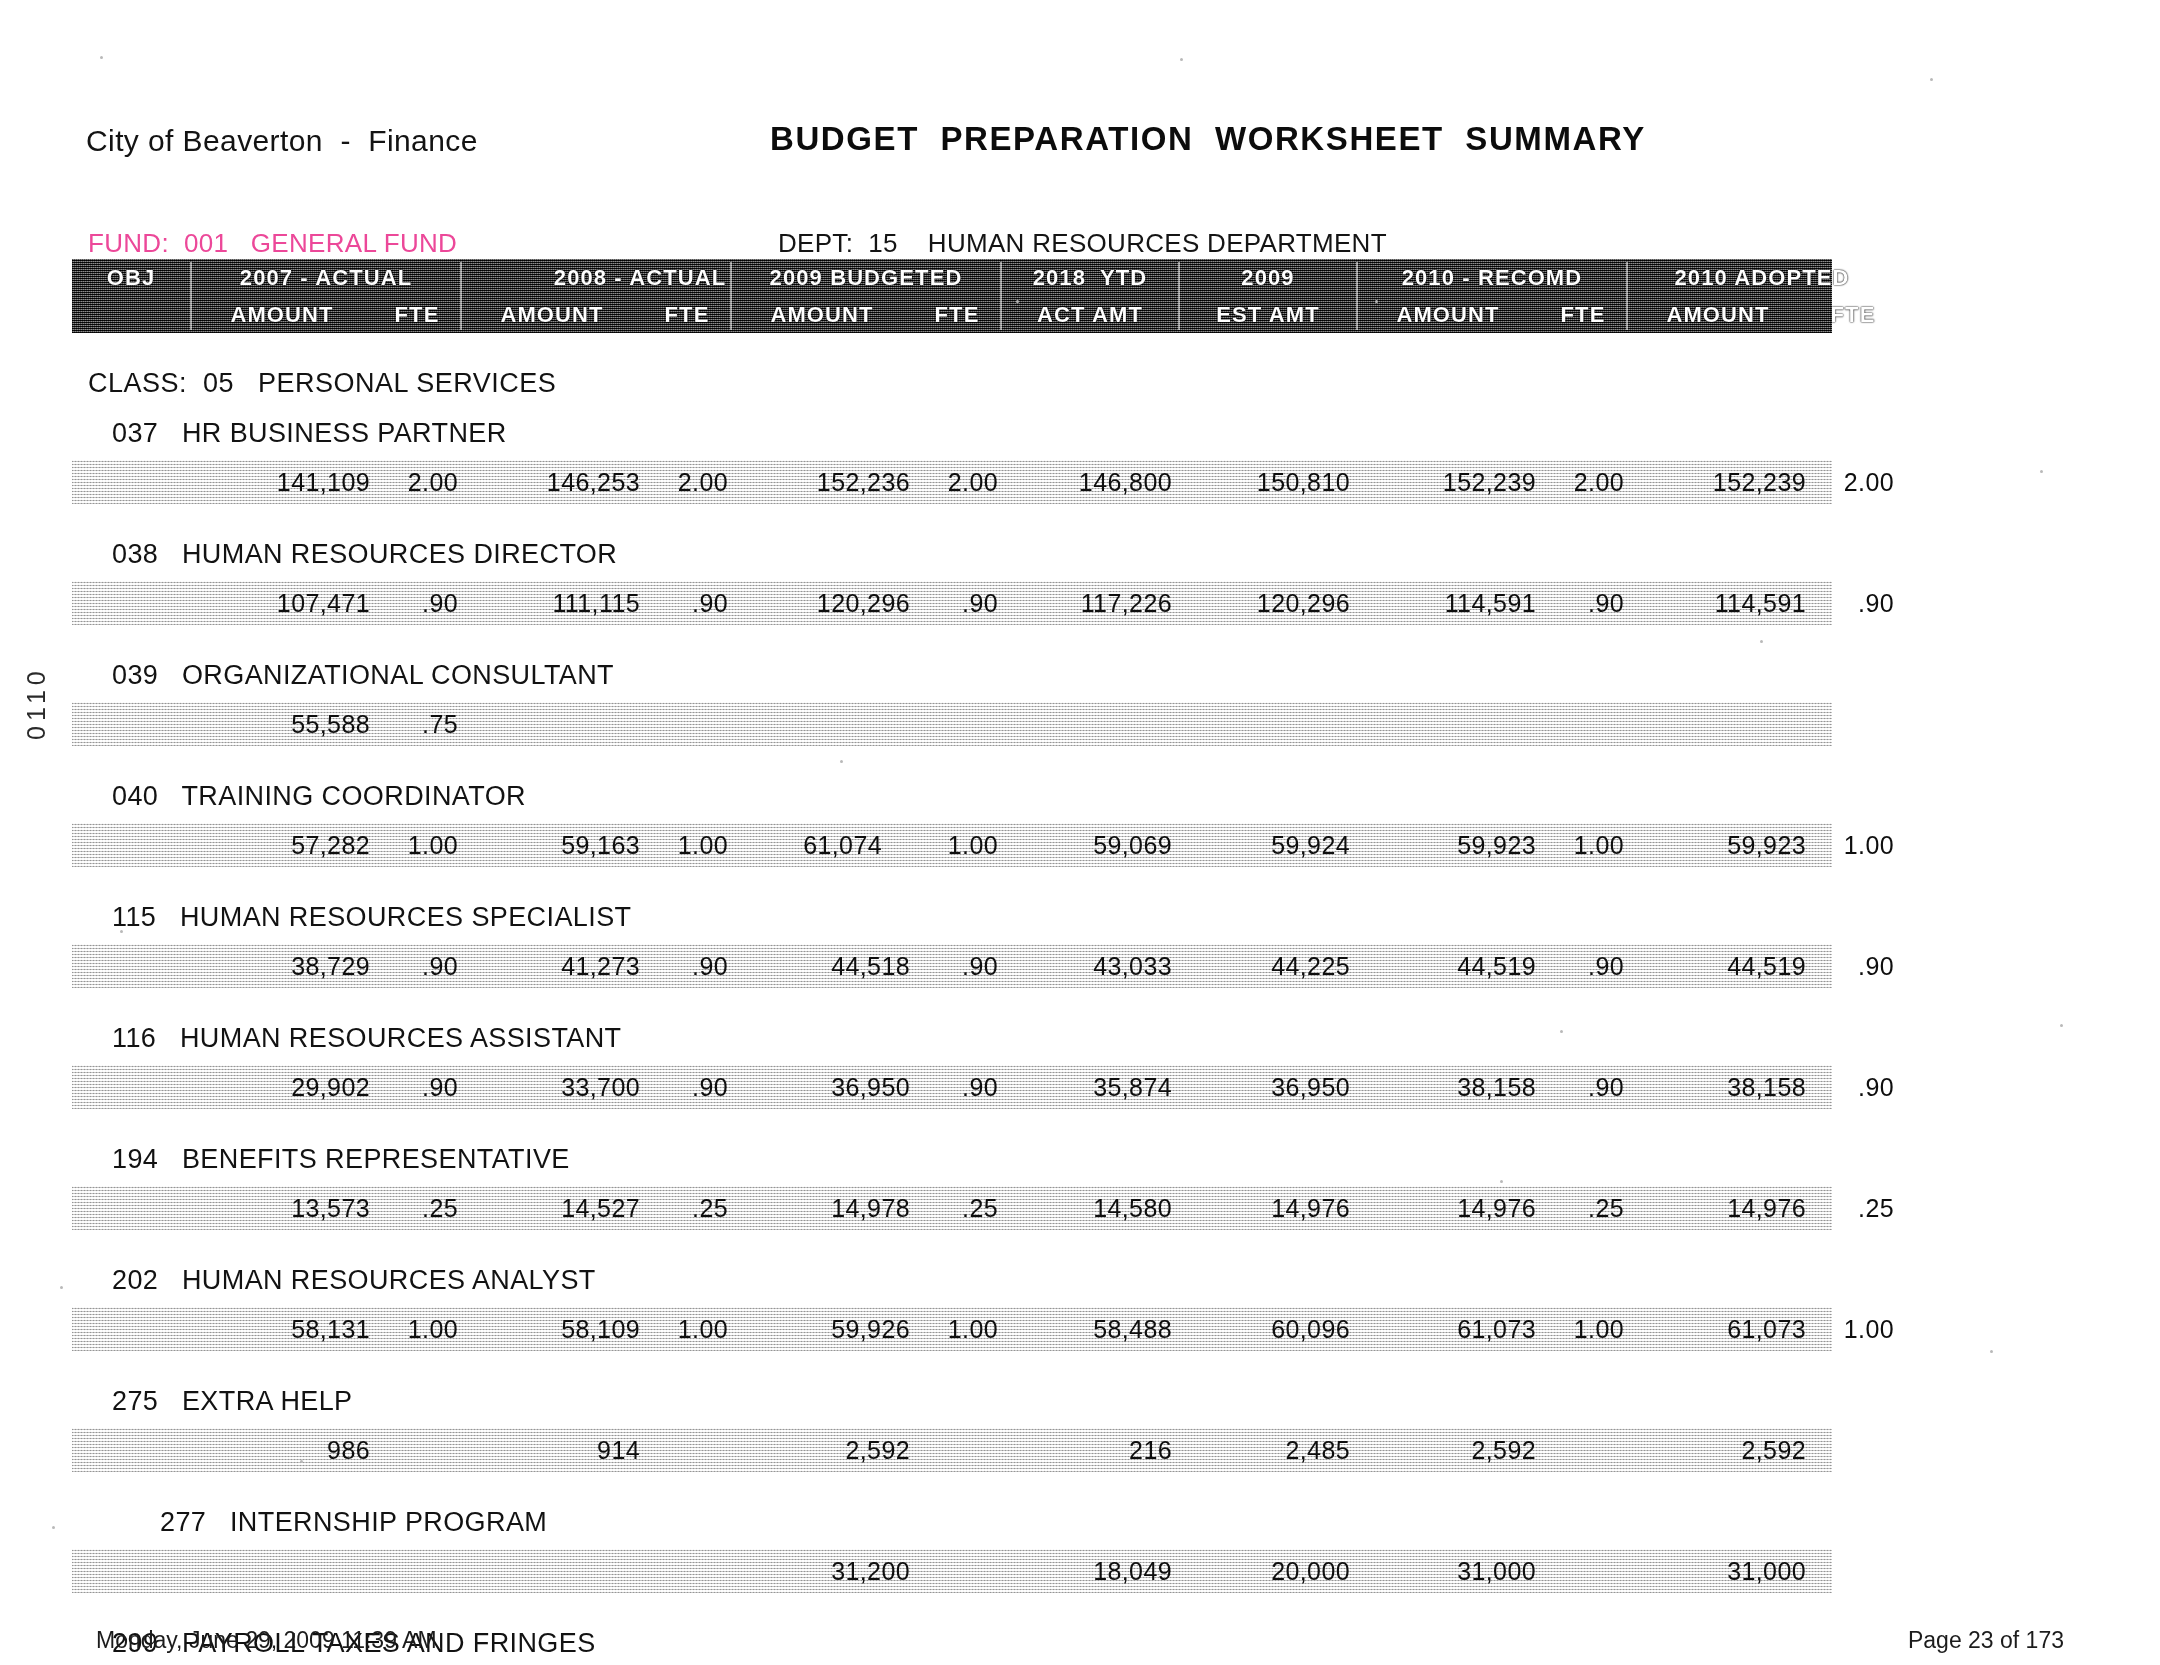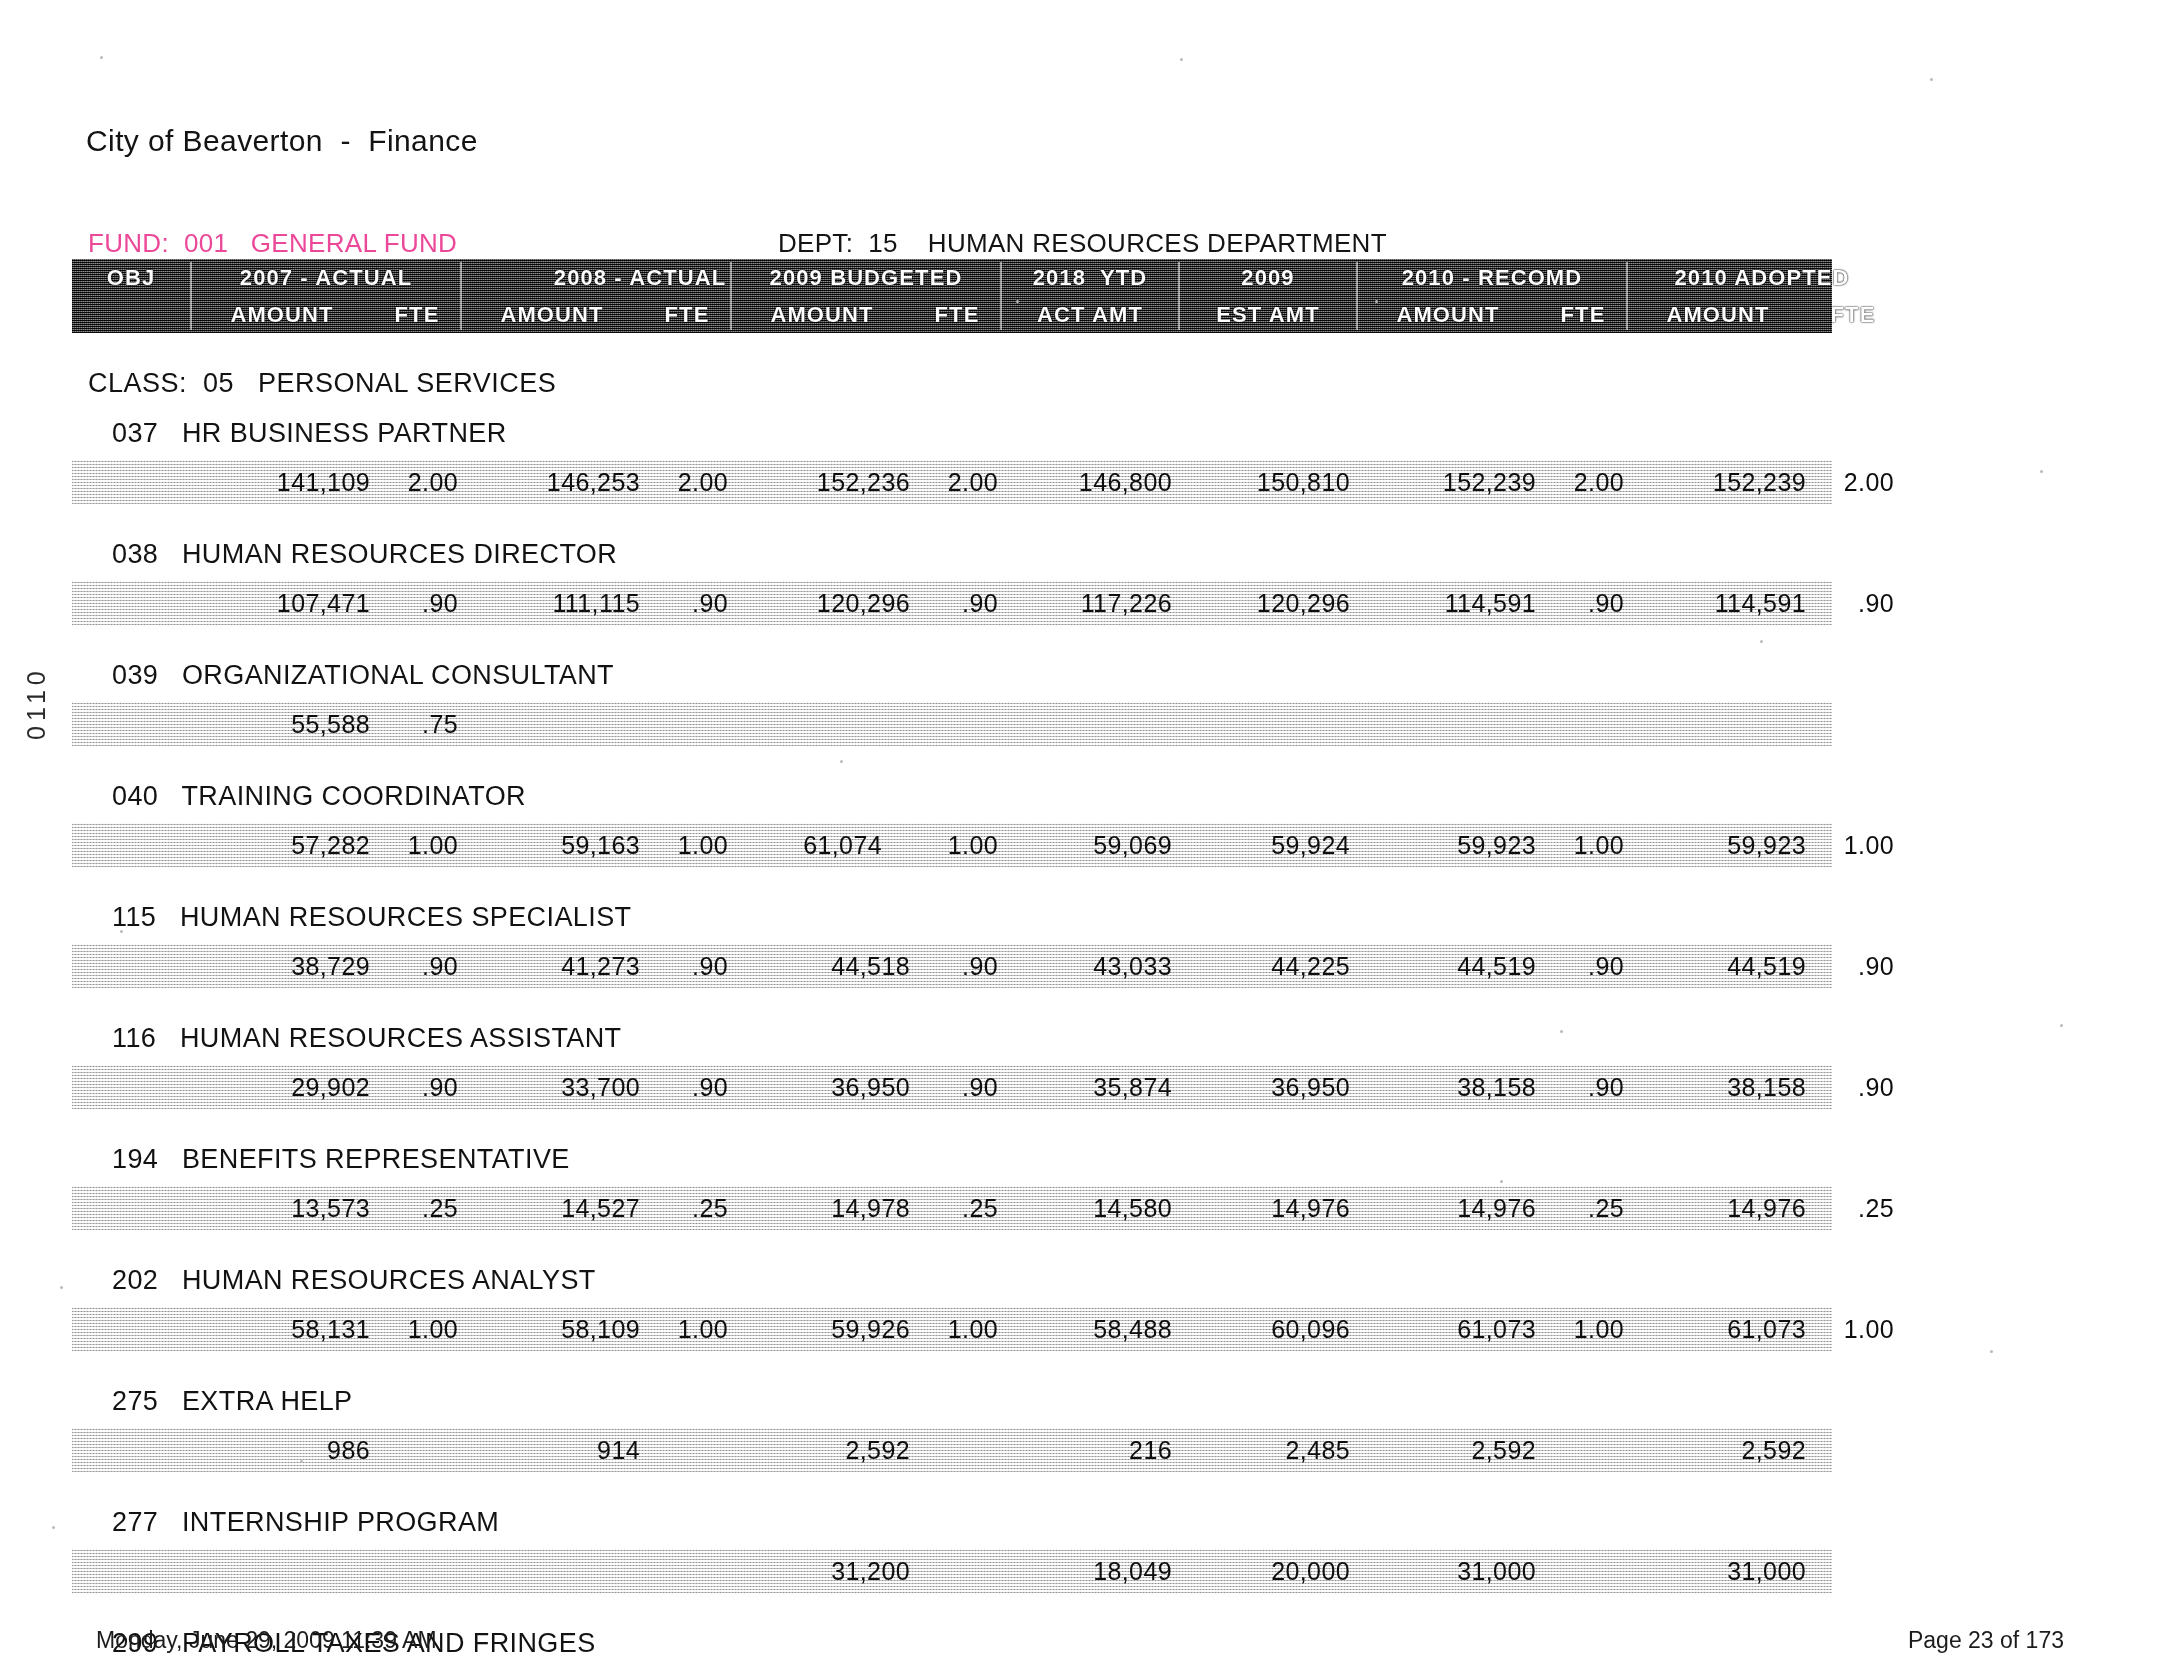--- a/index.html
+++ b/index.html
@@ -181,20 +181,21 @@
 </style>
 </head>
 <body>
 
 <div id="page">
 
   <div class="org-block">
     <div class="org-line">City of Beaverton  -  Finance</div>
   </div>
 
+  <div class="doc-title">BUDGET  PREPARATION  WORKSHEET  SUMMARY</div>
 
   <div class="fund-line">FUND:  001   GENERAL FUND</div>
   <div class="dept-line">DEPT:  15    HUMAN RESOURCES DEPARTMENT</div>
 
   <div class="colhead">
     <div class="hrow r1">
       <div class="hcell" style="position:absolute;left:0px;width:118px;">OBJ</div>
       <div class="hcell" style="position:absolute;left:120px;width:268px;">2007 - ACTUAL</div>
       <div class="hcell" style="position:absolute;left:390px;width:268px;padding-left:44px;">2008 - ACTUAL</div>
       <div class="hcell" style="position:absolute;left:660px;width:268px;">2009 BUDGETED</div>
@@ -341,21 +342,21 @@
       <div class="obj-label" style="top: 1386px;">275   EXTRA HELP</div>
       <div class="databand" style="top: 1428px;">
         <div class="cell" style="left: 98px; width: 200px;">986</div>
         <div class="cell" style="left: 368px; width: 200px;">914</div>
         <div class="cell" style="left: 638px; width: 200px;">2,592</div>
         <div class="cell" style="left: 900px; width: 200px;">216</div>
         <div class="cell" style="left: 1078px; width: 200px;">2,485</div>
         <div class="cell" style="left: 1264px; width: 200px;">2,592</div>
         <div class="cell" style="left: 1534px; width: 200px;">2,592</div>
       </div>
-      <div class="obj-label" style="top: 1507px;">277   INTERNSHIP PROGRAM</div>
+      <div class="obj-label" style="top: 1507px; margin-left: 48px;">277   INTERNSHIP PROGRAM</div>
       <div class="databand" style="top: 1549px;">
         <div class="cell" style="left: 638px; width: 200px;">31,200</div>
         <div class="cell" style="left: 900px; width: 200px;">18,049</div>
         <div class="cell" style="left: 1078px; width: 200px;">20,000</div>
         <div class="cell" style="left: 1264px; width: 200px;">31,000</div>
         <div class="cell" style="left: 1534px; width: 200px;">31,000</div>
       </div>
       <div class="obj-label" style="top: 1628px;">299   PAYROLL TAXES AND FRINGES</div>
     </div>
 

